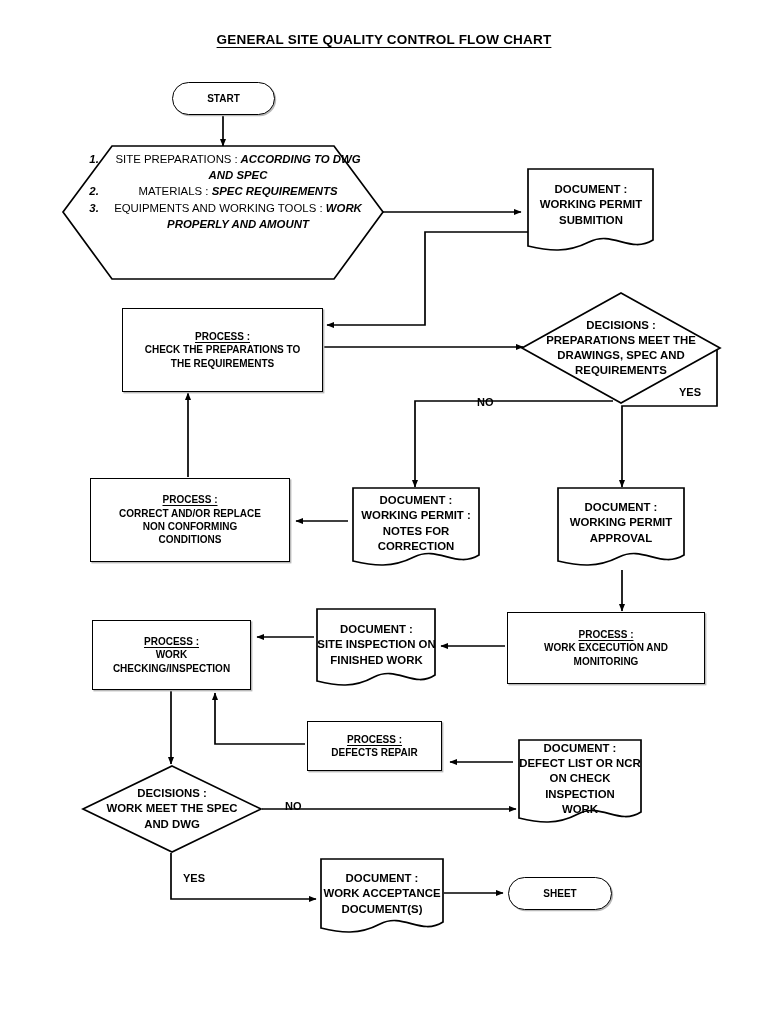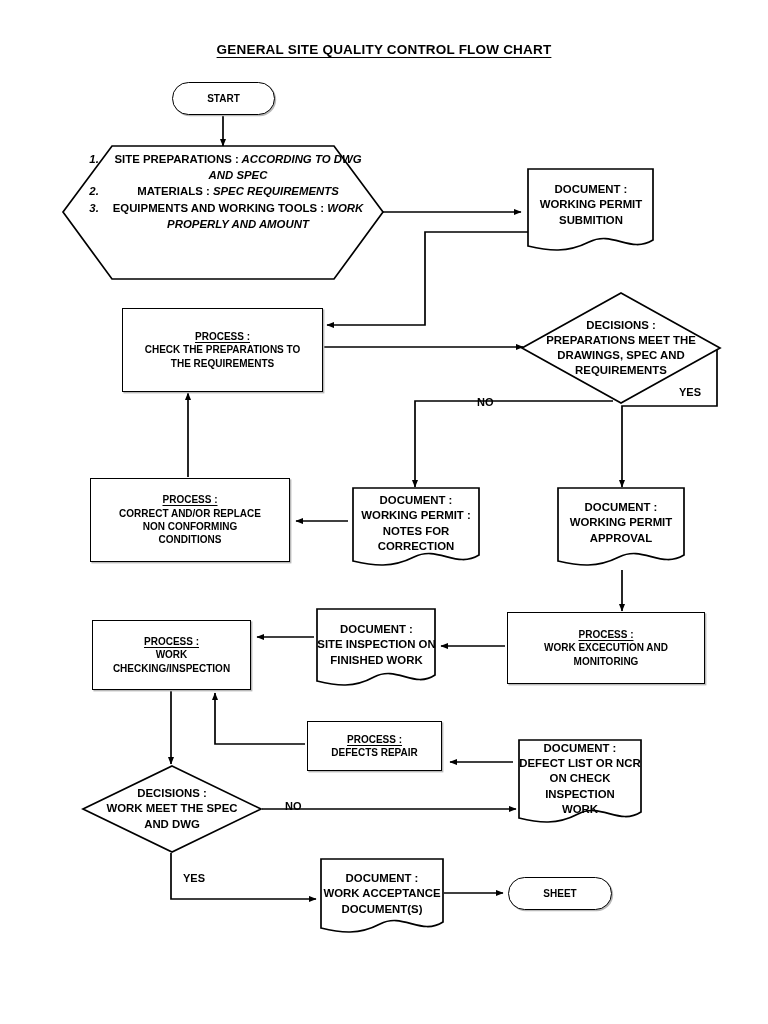--- a/index.html
+++ b/index.html
@@ -1,42 +1,42 @@
 <!DOCTYPE html>
 <html><head>
 <meta charset="utf-8">
 <style>
   html,body{margin:0;padding:0;background:#fff;}
   body{width:768px;height:1024px;position:relative;overflow:hidden;
        font-family:"Liberation Sans","DejaVu Sans",sans-serif;color:#000;}
   #canvas{position:absolute;left:0;top:0;width:768px;height:1024px;}
   #title{position:absolute;left:0;top:32px;width:768px;text-align:center;
          font-size:13.5px;font-weight:bold;letter-spacing:.2px;
-         text-decoration:underline;text-underline-offset:3px;margin-top:10px;}
+         text-decoration:underline;text-underline-offset:3px;}
   .node{position:absolute;box-sizing:border-box;display:flex;
         align-items:center;justify-content:center;text-align:center;}
   .node .txt{width:100%;line-height:1.33;font-size:10px;font-weight:bold;}
   .node .hd{text-decoration:underline;text-underline-offset:2px;}
   .term{border:1.6px solid #000;border-radius:26px;background:#fff;
         box-shadow:1.2px 1.2px 0 #b9b9b9;}
   .proc{border:1.6px solid #000;background:#fff;box-shadow:1.4px 1.4px 0 #b9b9b9;}
   .svgnode{position:absolute;}
   .svgnode svg{display:block;overflow:visible;}
   .ovl{position:absolute;display:flex;align-items:center;justify-content:center;
        text-align:center;pointer-events:none;}
   .ovl .txt{width:100%;line-height:1.33;font-size:11.4px;font-weight:bold;}
   .lbl{position:absolute;font-size:11px;font-weight:bold;}
   
   #prep-text{font-size:11.4px;line-height:1.38;}
   #prep-text .head{font-weight:bold;text-decoration:underline;
                    text-underline-offset:2px;display:block;text-align:center;
                    margin-bottom:1px;}
   #prep-text ol{margin:0;padding-left:30px;list-style:decimal;}
   #prep-text ol li{font-style:italic;font-weight:bold;margin-bottom:1px;}
-  #prep-text ol li .b{font-style:normal;font-weight:bold;}
+  #prep-text ol li .b{font-style:normal;font-weight:normal;}
   #prep-text ol li .i{font-style:italic;font-weight:bold;}
 </style>
 </head>
 <body>
 
 <svg id="canvas" viewBox="0 0 768 1024" xmlns="http://www.w3.org/2000/svg">
   <defs>
     <marker id="ah" markerWidth="9" markerHeight="9" refX="7.4" refY="3.2" orient="auto" markerUnits="userSpaceOnUse">
       <path d="M0,0 L8,3.2 L0,6.4 z" fill="#000"></path>
     </marker>

